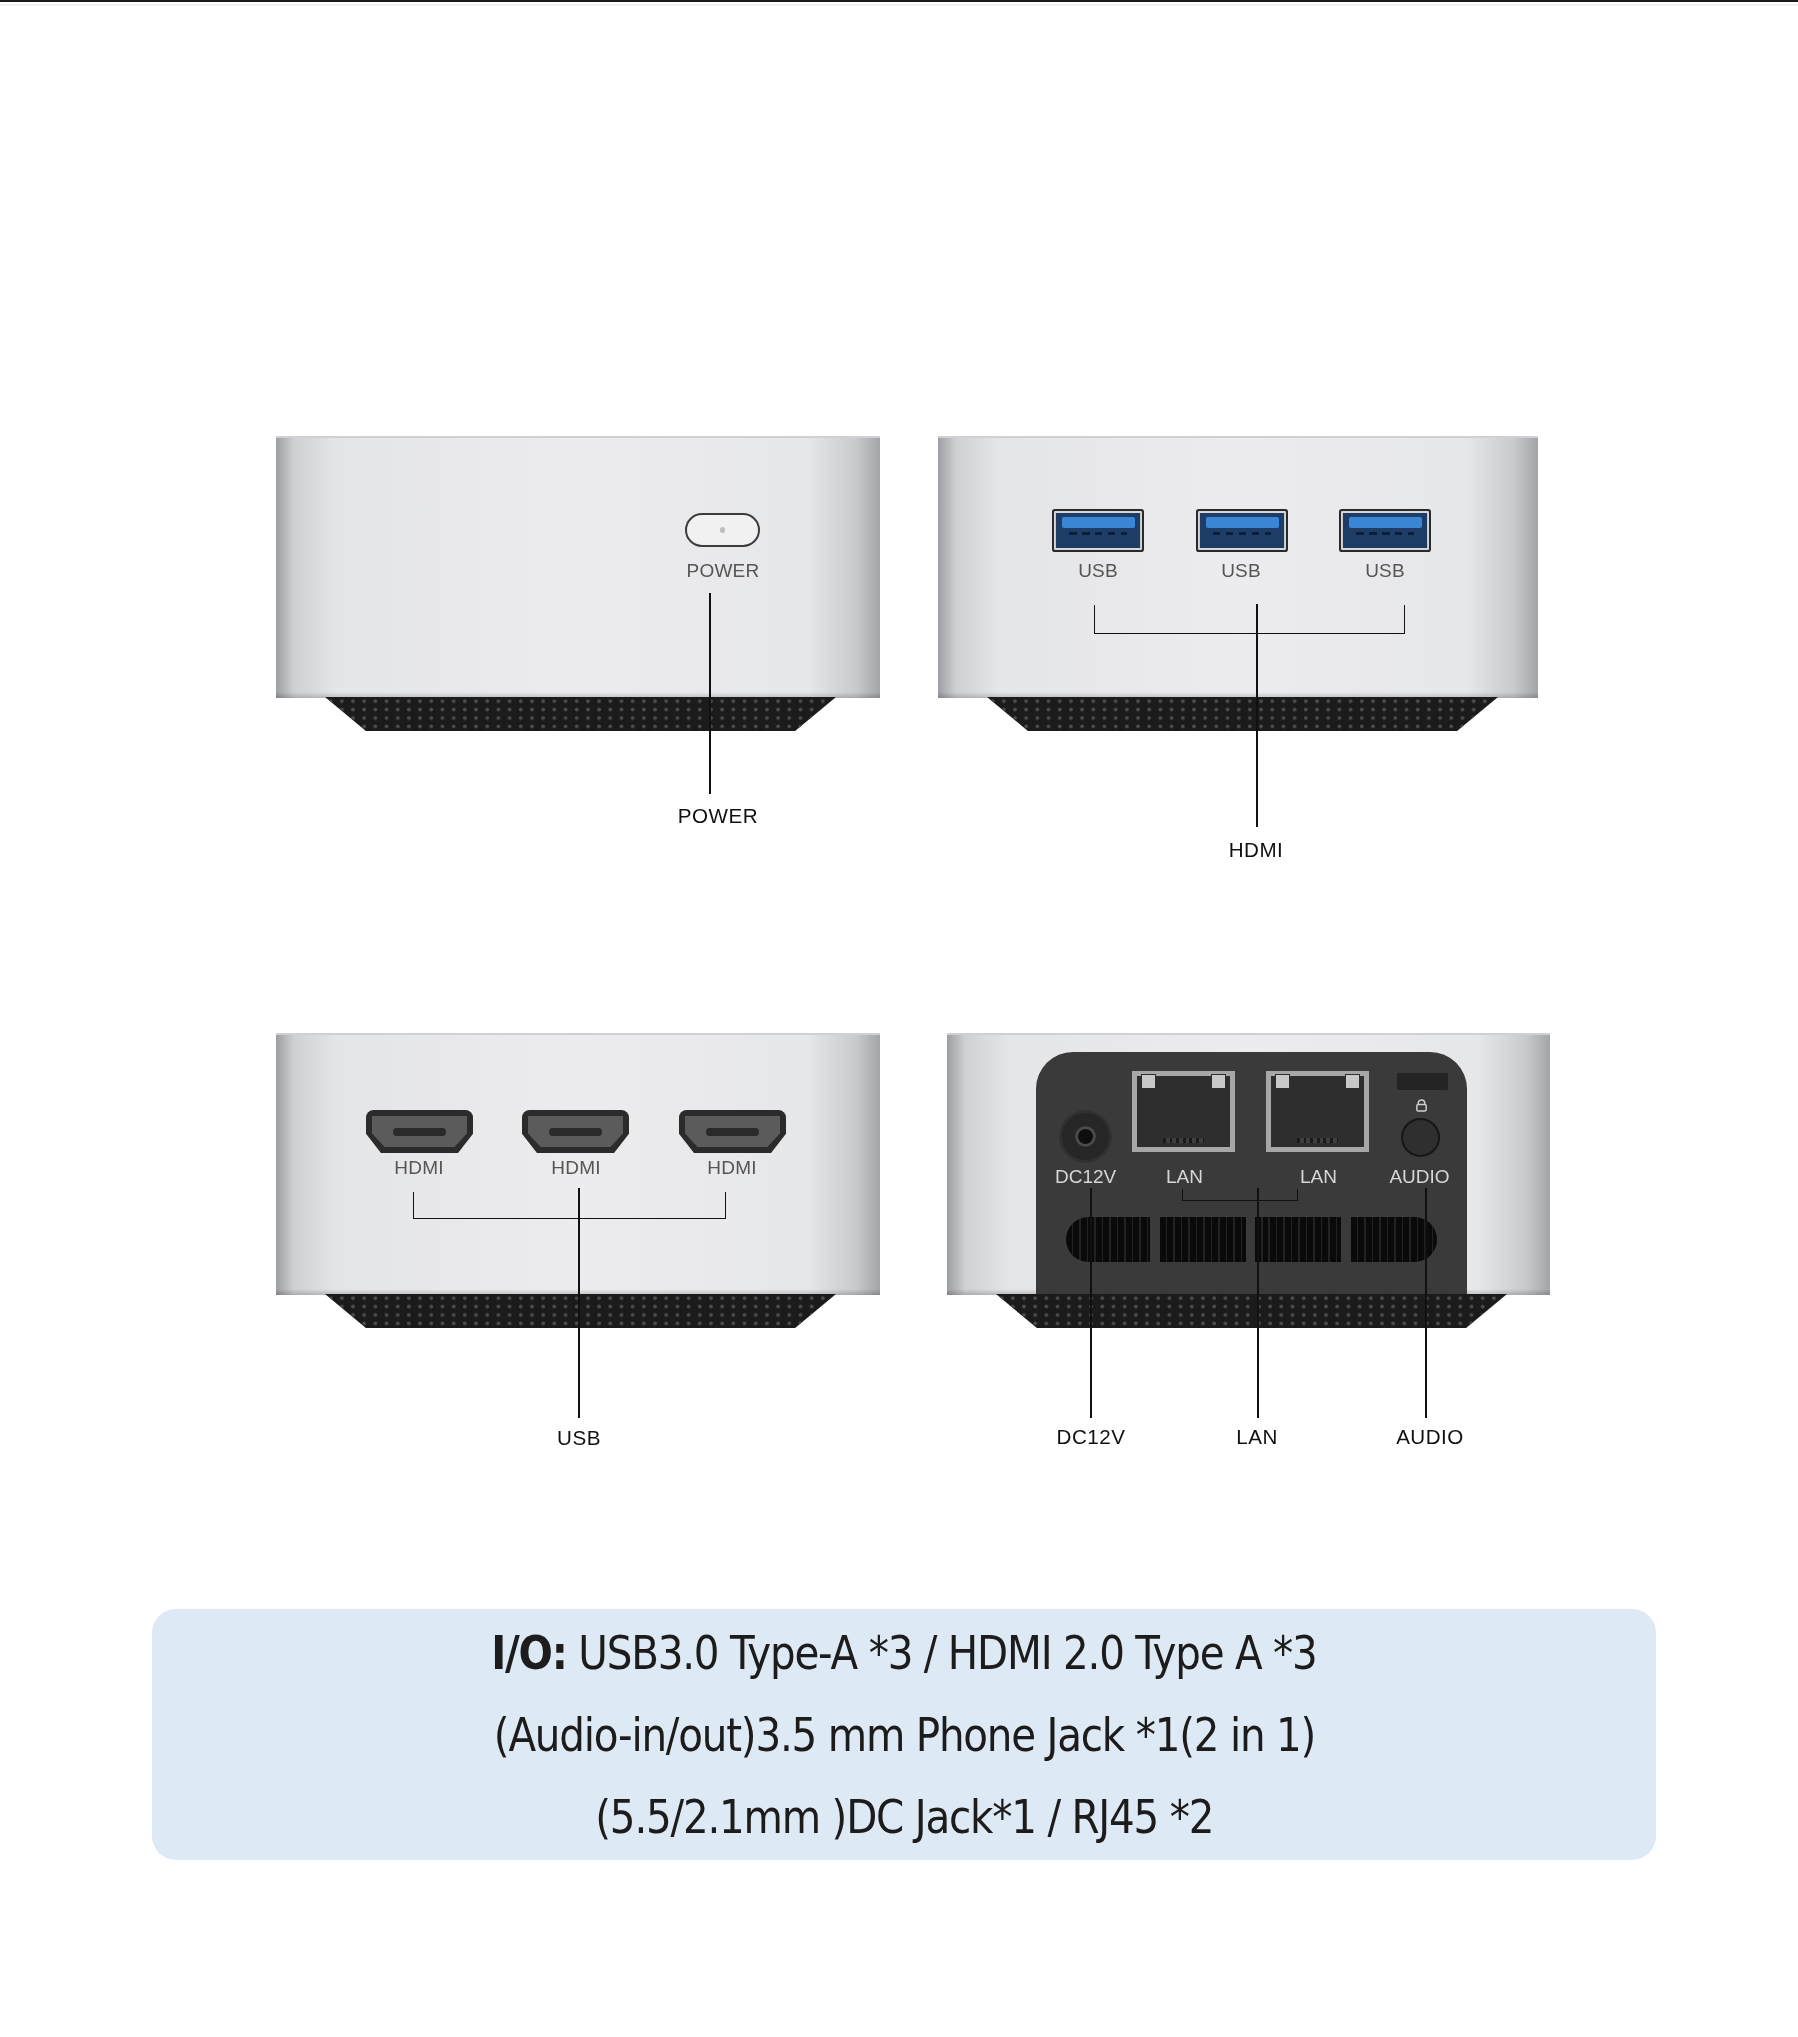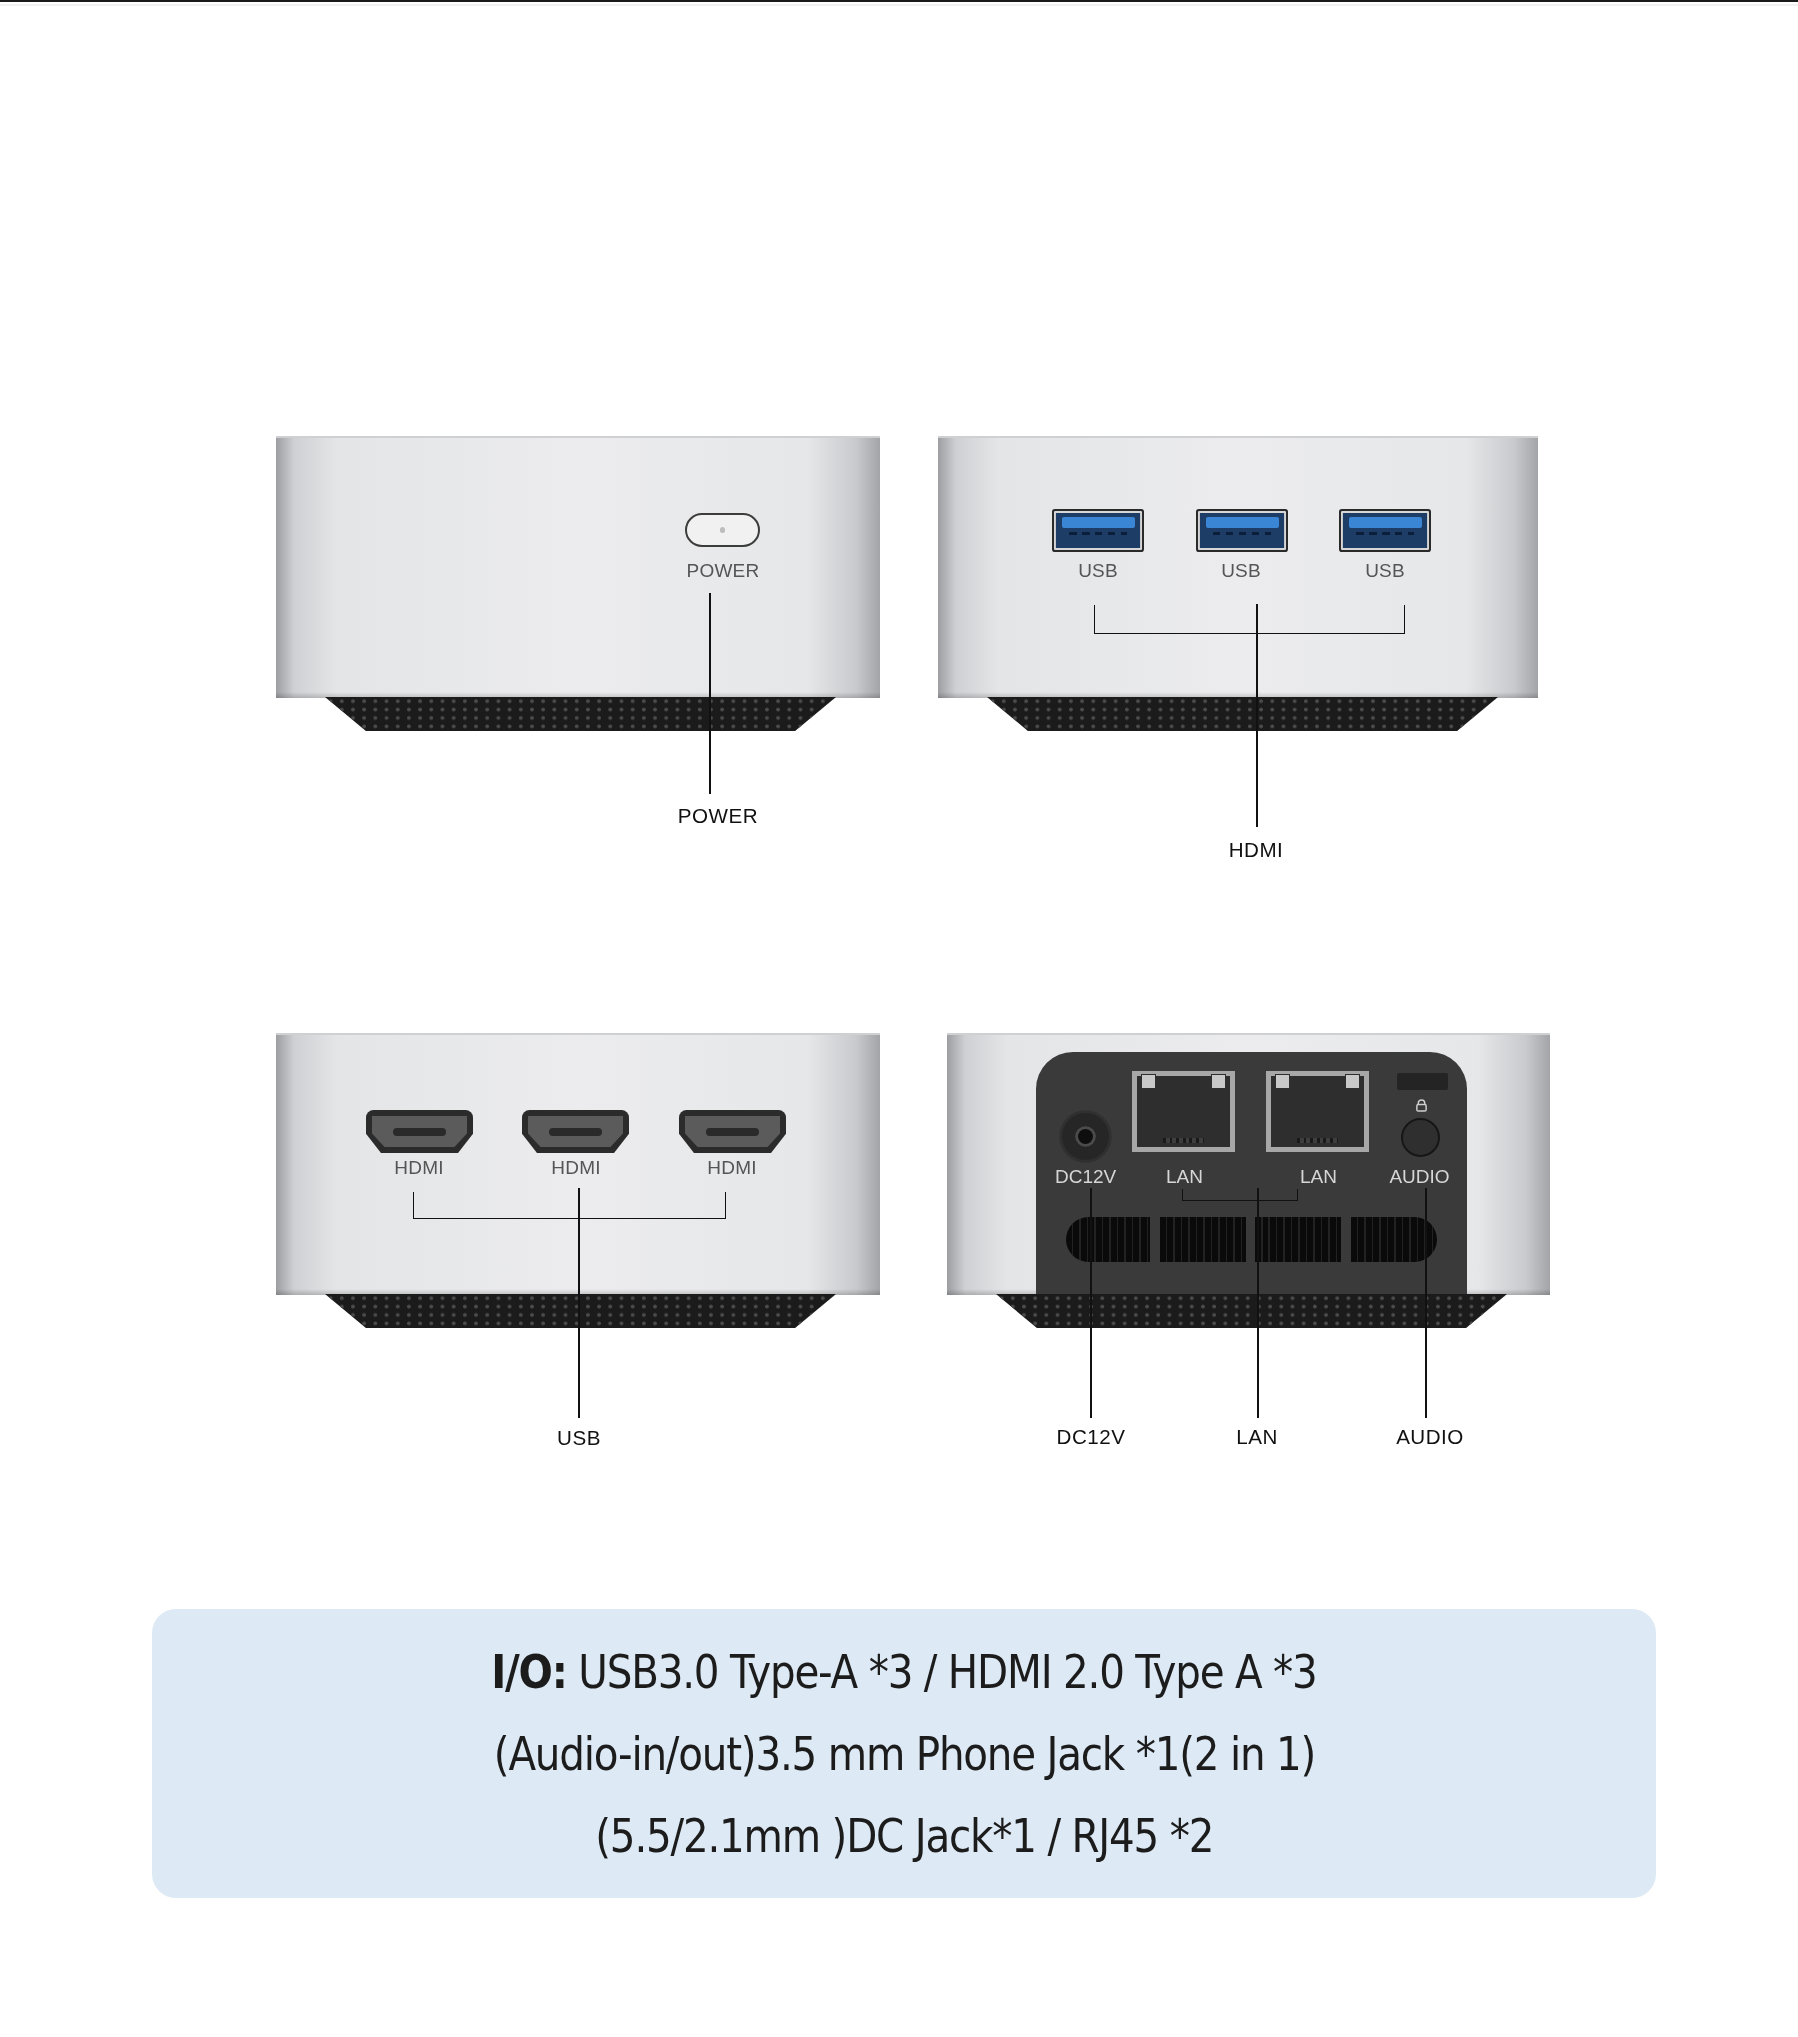--- a/index.html
+++ b/index.html
@@ -107,21 +107,21 @@
   }
   .lock-icon { position: absolute; width: 13px; height: 13px; }
   .label-slot { position: absolute; width: 51px; height: 17px; background: #242424; border-radius: 1.9px; }
   .rear-label { position: absolute; color: #d6d6d6; font-size: 19px; text-align: center; width: 103px; }
   .vent {
     position: absolute; height: 45px;
     background: repeating-linear-gradient(90deg, #0a0a0a 0 5.6px, #222 5.6px 7.5px);
   }
 
   .info-panel {
-    position: absolute; left: 152px; top: 1609px; width: 1504px; height: 289px;
+    position: absolute; left: 152px; top: 1609px; width: 1504px; height: 251px;
     background: #dde9f4; border-radius: 24px;
     display: flex; flex-direction: column; align-items: center; justify-content: center;
   }
   .info-line {
     font-family: "DejaVu Sans", sans-serif; font-size: 47px; color: #1c1c1c;
     line-height: 82px; letter-spacing: -1.4px; white-space: nowrap; transform: scaleX(0.86);
   }
   .info-line b { font-weight: bold; }
 </style>
 </head>

